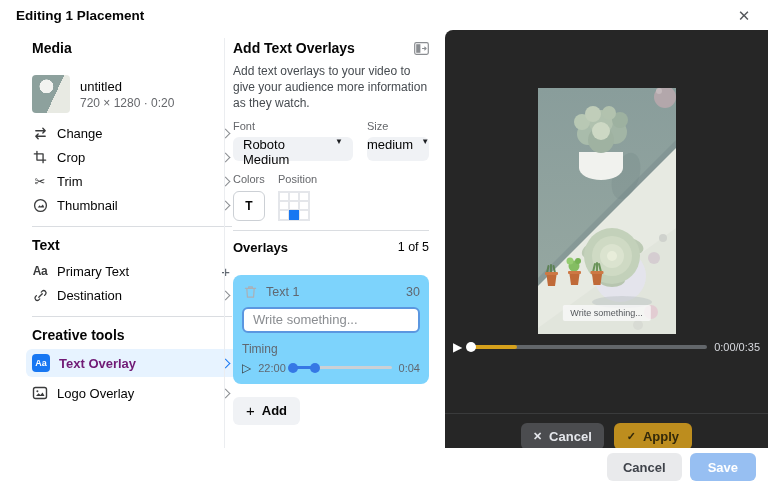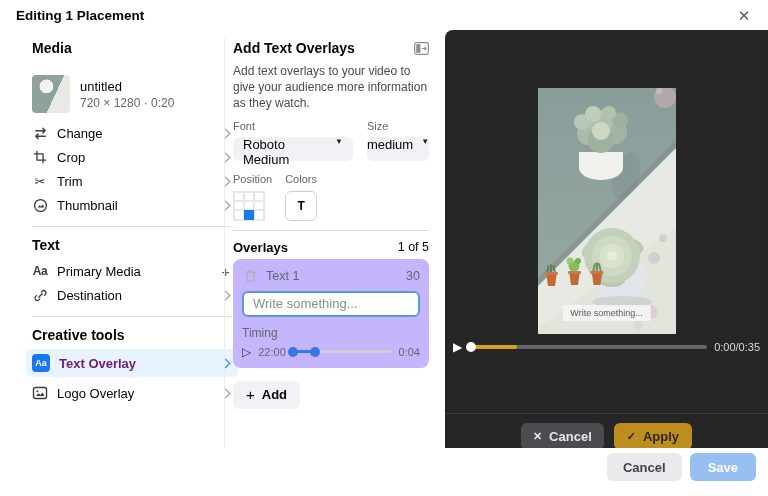--- a/index.html
+++ b/index.html
@@ -58,21 +58,21 @@
   .t-swatch { width:32px; height:30px; background:#fff; border:1px solid #ccd0d5; border-radius:6px;
     font-size:12px; font-weight:700; color:#050505; cursor:pointer; }
   .pos-grid { width:32px; height:30px; display:grid; grid-template-columns:repeat(3,1fr);
     grid-template-rows:repeat(3,1fr); border:1px solid #e4e6ea; background:#fff; cursor:pointer; }
   .pos-cell { border:0.5px solid #e4e6ea; }
   .pos-cell.on { background:#1877f2; border-color:#1877f2; }
 
   .ov-head { display:flex; align-items:center; justify-content:space-between; margin-top:3px; }
   .ov-head .h { font-size:13px; font-weight:700; color:#050505; }
   .ov-head .c { font-size:12.5px; color:#050505; }
-  .ov-card { background:#c4b5fd; border-radius:8px; padding:9px; margin-top:4px; }
+  .ov-card { background:#7dd3fc; border-radius:8px; padding:9px; margin-top:20px; }
   .ov-card-head { display:flex; align-items:center; gap:8px; }
   .ov-card-title { flex:1; font-size:12.5px; color:#606770; }
   .ov-chars { font-size:12.5px; color:#606770; }
   .ov-input { width:100%; height:26px; margin-top:7px; border:2px solid #5b97e0; border-radius:6px;
     padding:0 9px; font-size:13px; color:#050505; font-family:"Liberation Sans",sans-serif; outline:none; background:#fff; }
   .ov-input::placeholder { color:#8a8d91; }
   .timing-label { font-size:12px; color:#606770; margin-top:9px; }
   .timing-row { display:flex; align-items:center; gap:7px; margin-top:5px; }
   .play-outline { font-size:12px; color:#3a3b3c; cursor:pointer; }
   .t-time { font-size:11px; color:#606770; }
@@ -172,21 +172,21 @@
       <span class="lbl">Thumbnail</span>
       <span class="chev"></span>
     </div>
 
     <div class="divider"></div>
 
     <div class="side-heading">Text</div>
 
     <div class="menu-item">
       <span class="icon16 aa-plain">Aa</span>
-      <span class="lbl">Primary Media</span>
+      <span class="lbl">Primary Text</span>
       <span class="plus-end">+</span>
     </div>
 
     <div class="menu-item">
       <span class="icon16">
         <svg width="15" height="15" viewBox="0 0 16 16" fill="none" stroke="#3a3b3c" stroke-width="1.4" stroke-linecap="round" stroke-linejoin="round">
           <path d="M6.2 9.8l3.6-3.6"></path>
           <path d="M8.8 4.4l1.1-1.1a2.5 2.5 0 0 1 3.5 3.5l-1.1 1.1"></path>
           <path d="M7.2 11.6l-1.1 1.1a2.5 2.5 0 0 1-3.5-3.5l1.1-1.1"></path>
         </svg>
@@ -245,36 +245,36 @@
         <span class="field-label">Size</span>
         <div class="dropdown">
           <span>medium</span>
           <span class="dd-caret">▼</span>
         </div>
       </div>
     </div>
 
     <div class="swatch-row">
       <div class="swatch-col">
+        <span class="field-label">Colors</span>
+        <button class="t-swatch">T</button>
+      </div>
+      <div class="swatch-col">
         <span class="field-label">Position</span>
         <div class="pos-grid">
           <span class="pos-cell"></span>
             <span class="pos-cell"></span>
             <span class="pos-cell"></span>
           <span class="pos-cell"></span>
             <span class="pos-cell"></span>
             <span class="pos-cell"></span>
           <span class="pos-cell"></span>
             <span class="pos-cell on"></span>
             <span class="pos-cell"></span>
         </div>
-      </div>
-      <div class="swatch-col">
-        <span class="field-label">Colors</span>
-        <button class="t-swatch">T</button>
       </div>
     </div>
 
     <div class="divider"></div>
 
     <div class="ov-head">
       <span class="h">Overlays</span>
       <span class="c">1 of 5</span>
     </div>
 

